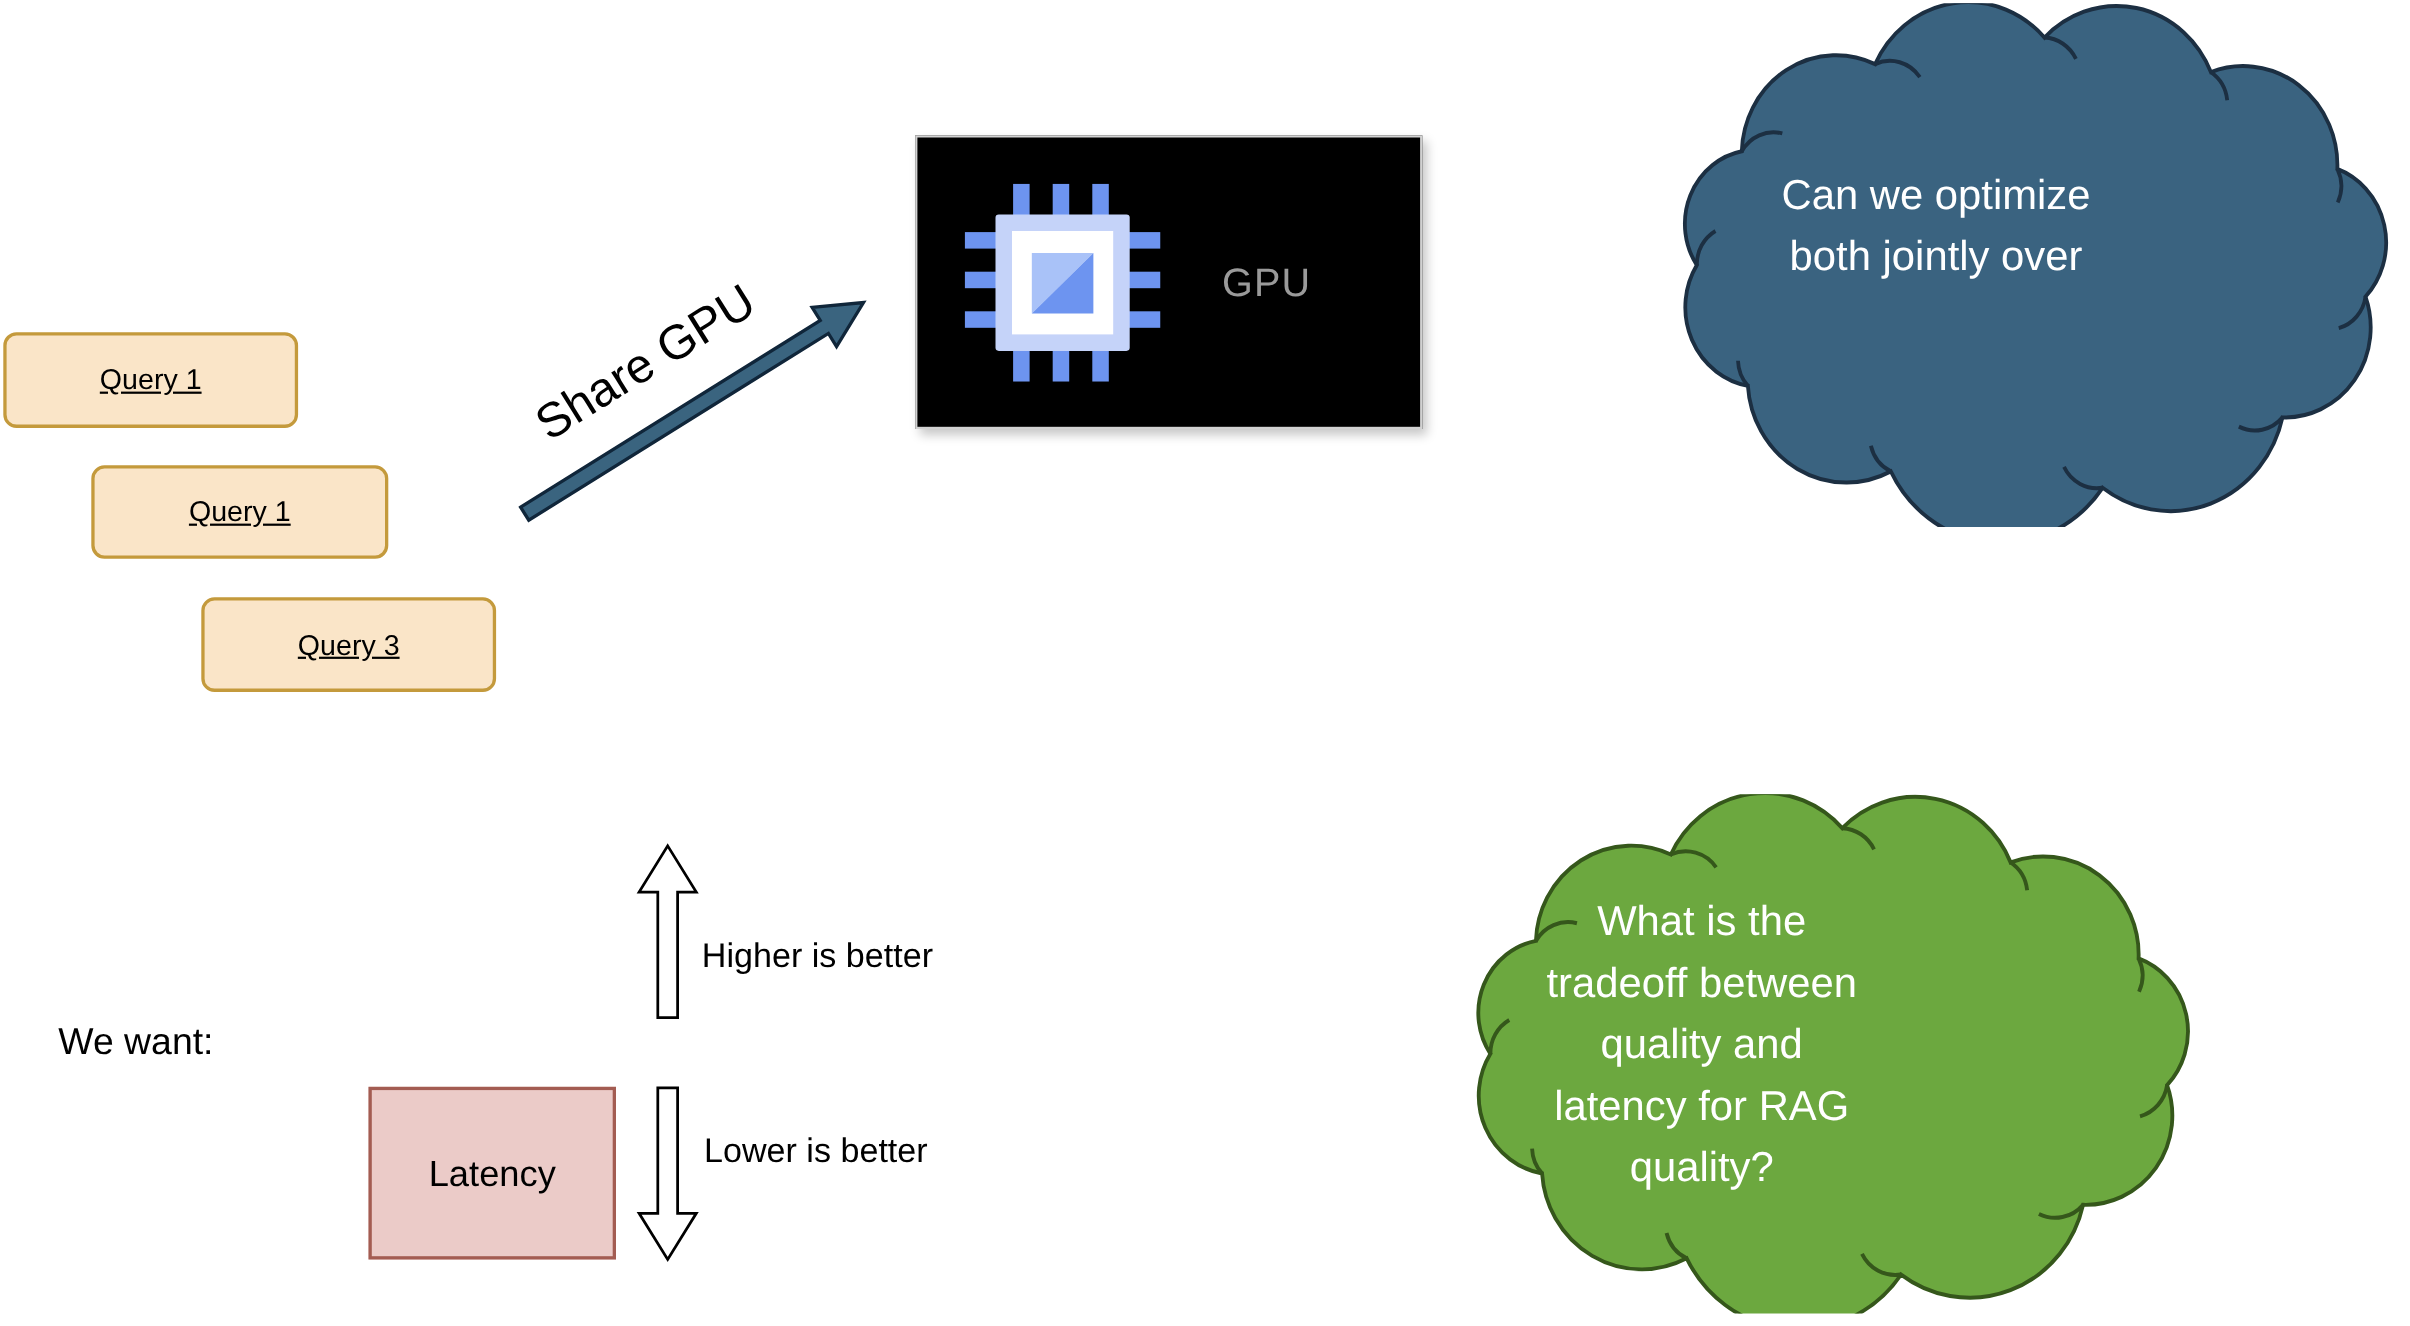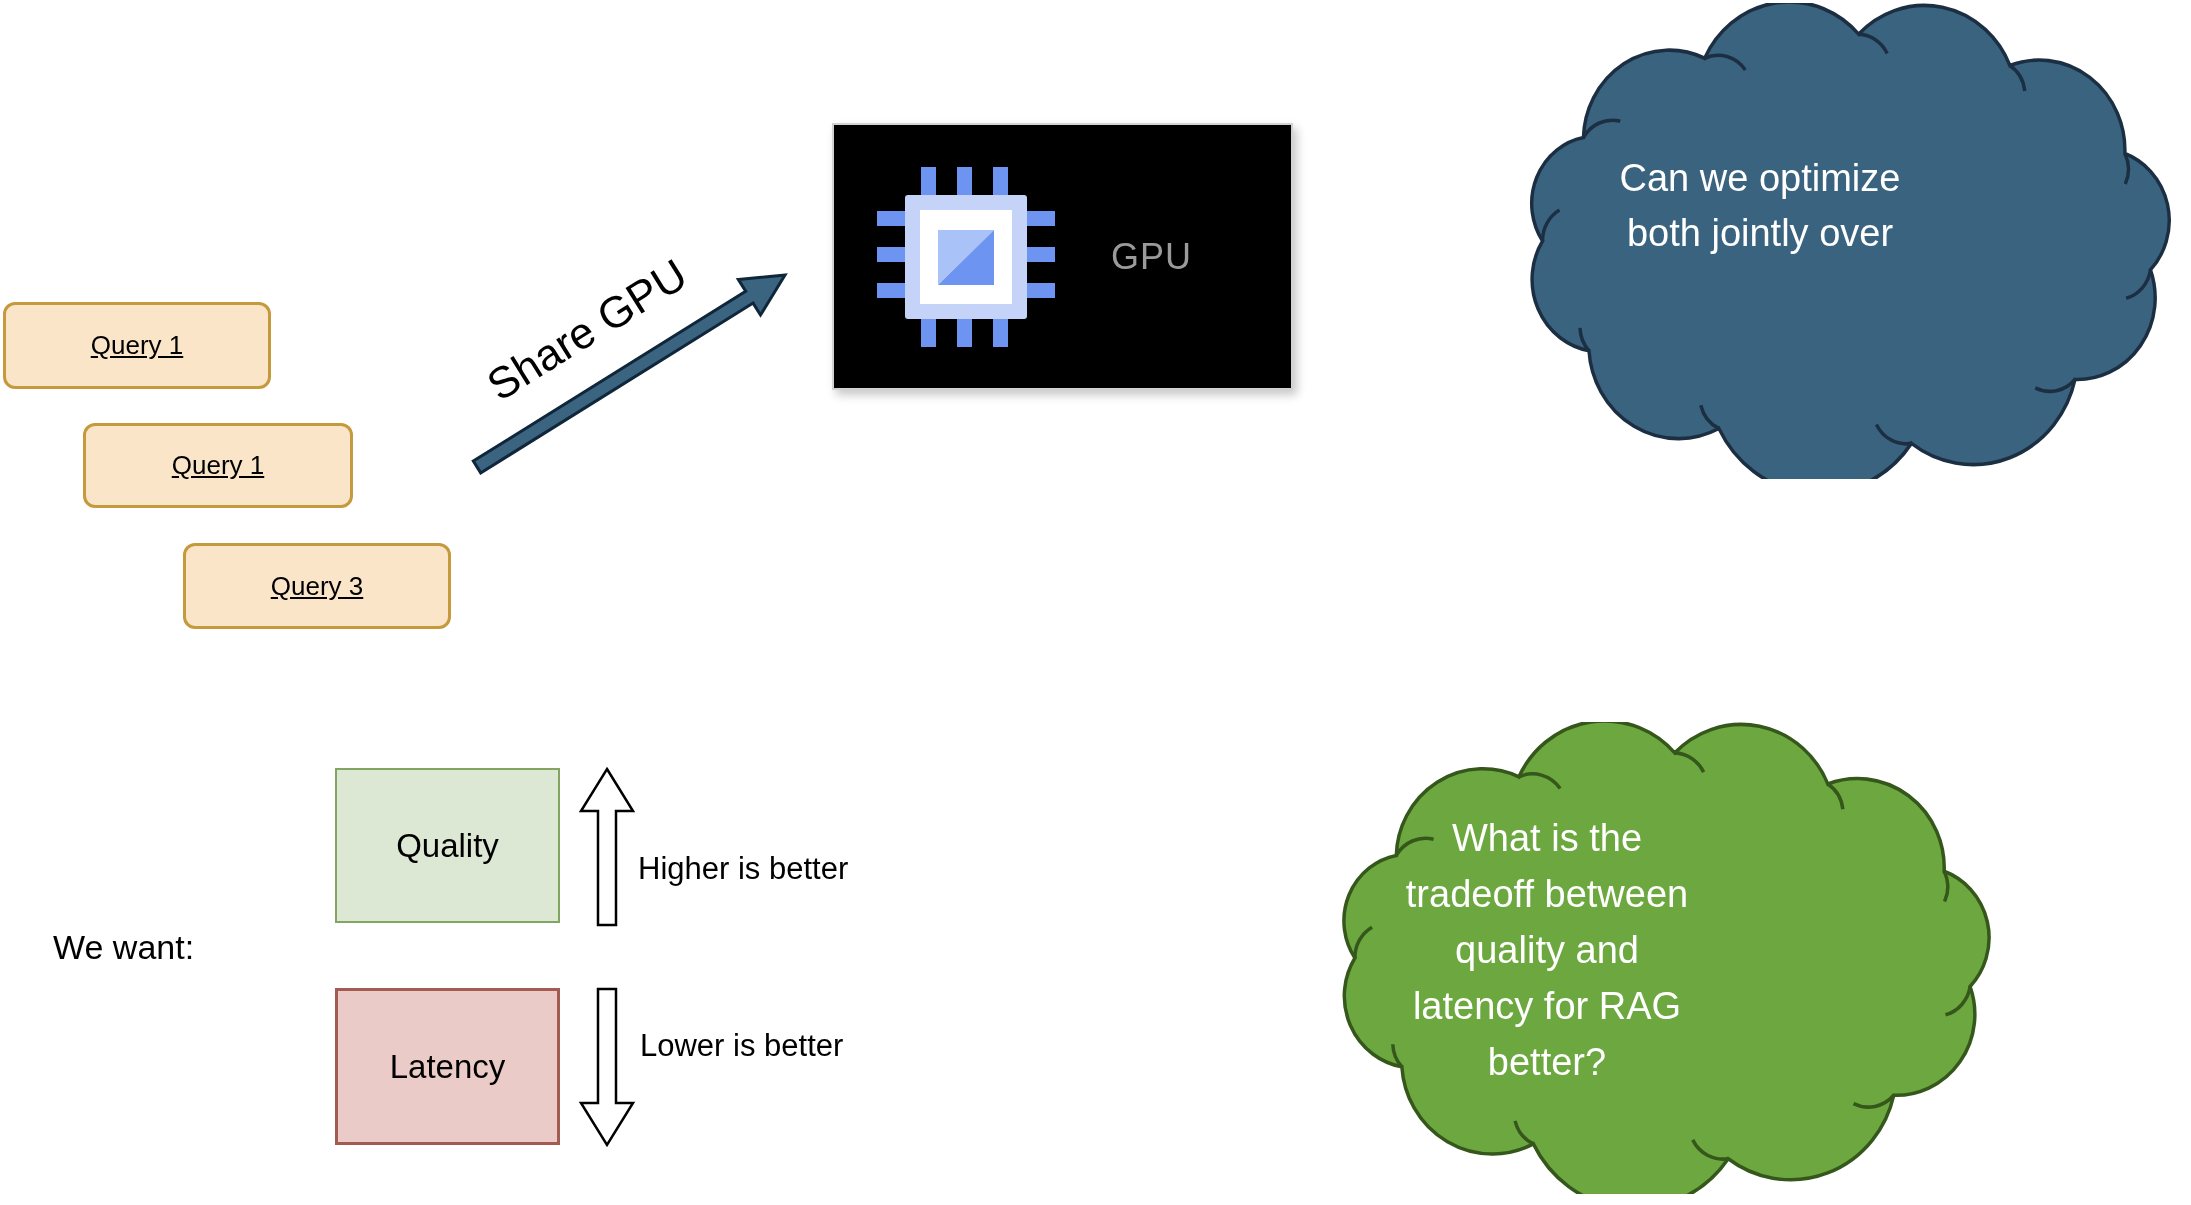--- a/index.html
+++ b/index.html
@@ -199,29 +199,26 @@
       <path class="cloud-tick" d="M404.4,425.6 a34,34 0 0 1 -35.6,-18.3"></path>
       <path class="cloud-tick" d="M209,411.2 a34,34 0 0 1 -18.4,-22.5"></path>
       <path class="cloud-tick" d="M77.1,336 a34,34 0 0 1 -9.1,-22"></path>
       <path class="cloud-tick" d="M30,230 a34,34 0 0 1 17.2,-30"></path>
     </svg>
     <div class="cloud-text">
       <span>What is the</span>
       <span>tradeoff between</span>
       <span>quality and</span>
       <span>latency for RAG</span>
-      <span>better?</span>
+      <span>quality?</span>
     </div>
   </div>
 
   <div class="we-want">We want:</div>
 
-  <div class="metric-box quality-box">
-    <span>Quality</span>
-  </div>
   <svg class="block-arrow-svg up-arrow" width="64" height="162" viewBox="0 0 64 162">
     <polygon points="32,3 58,45 41,45 41,159 23,159 23,45 6,45"></polygon>
   </svg>
   <div class="dir-note higher-note">Higher is better</div>
 
   <div class="metric-box latency-box">
     <span>Latency</span>
   </div>
   <svg class="block-arrow-svg down-arrow" width="64" height="162" viewBox="0 0 64 162">
     <polygon points="23,3 41,3 41,117 58,117 32,159 6,117 23,117"></polygon>

